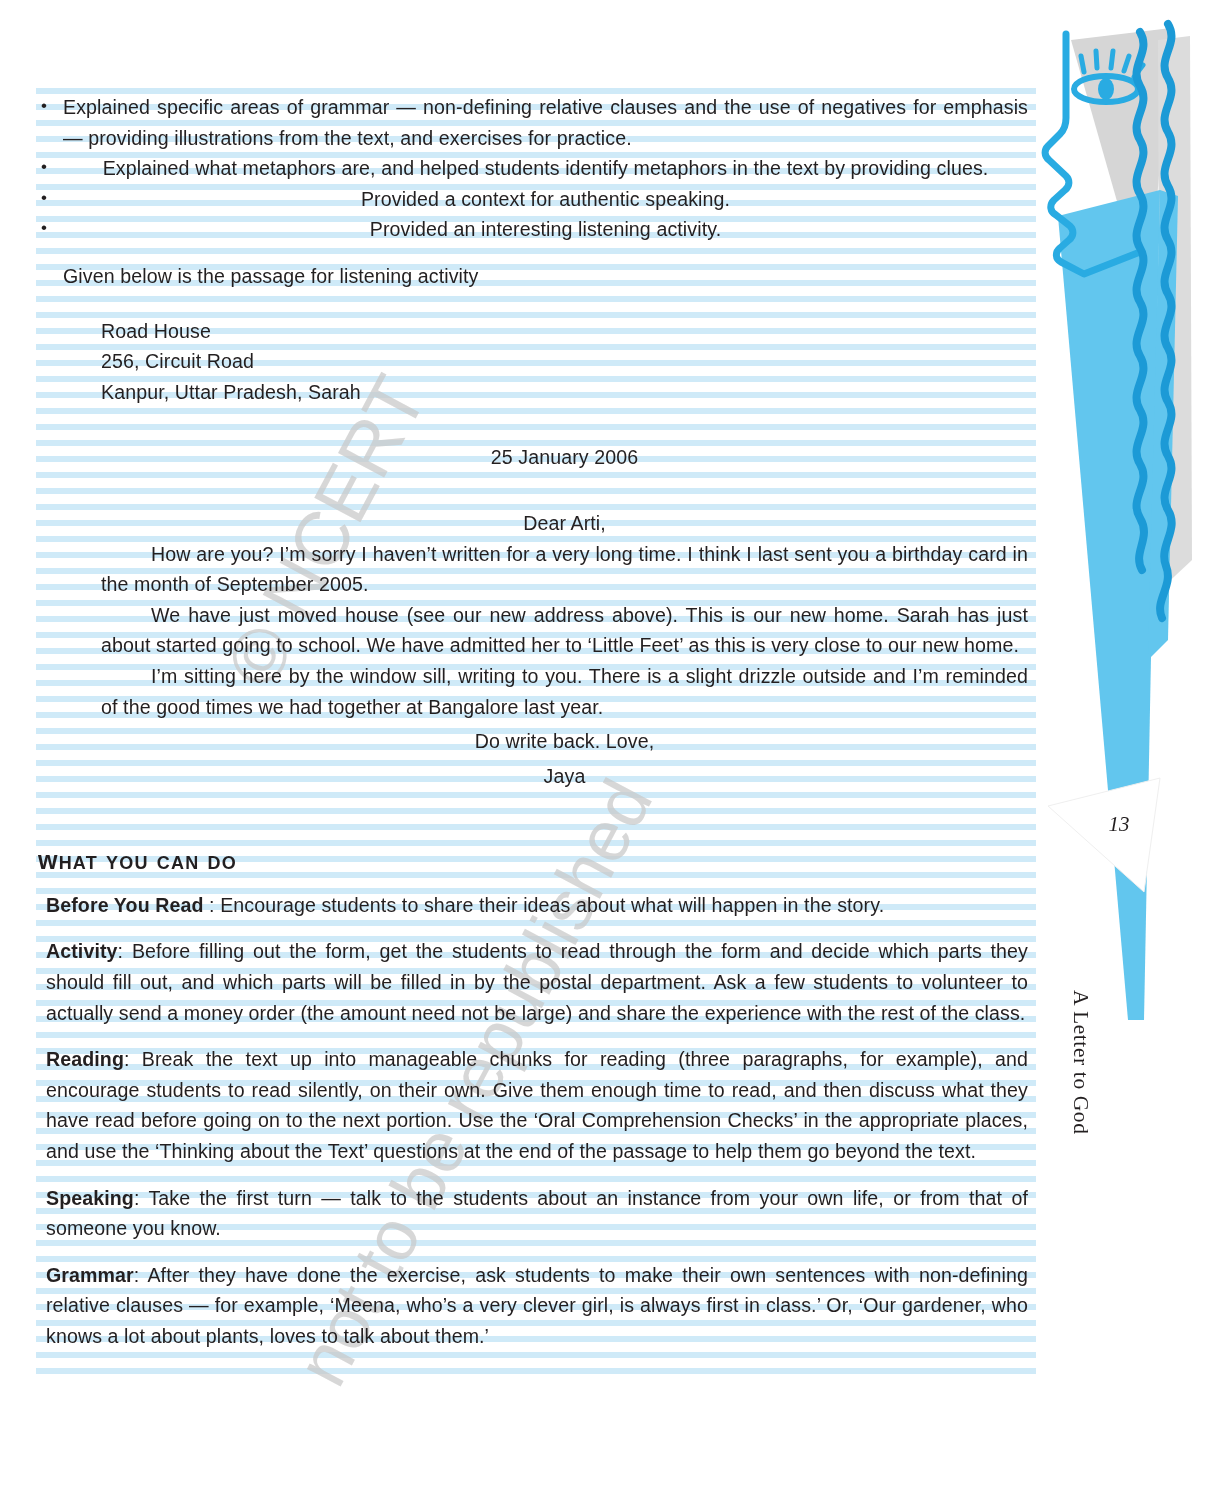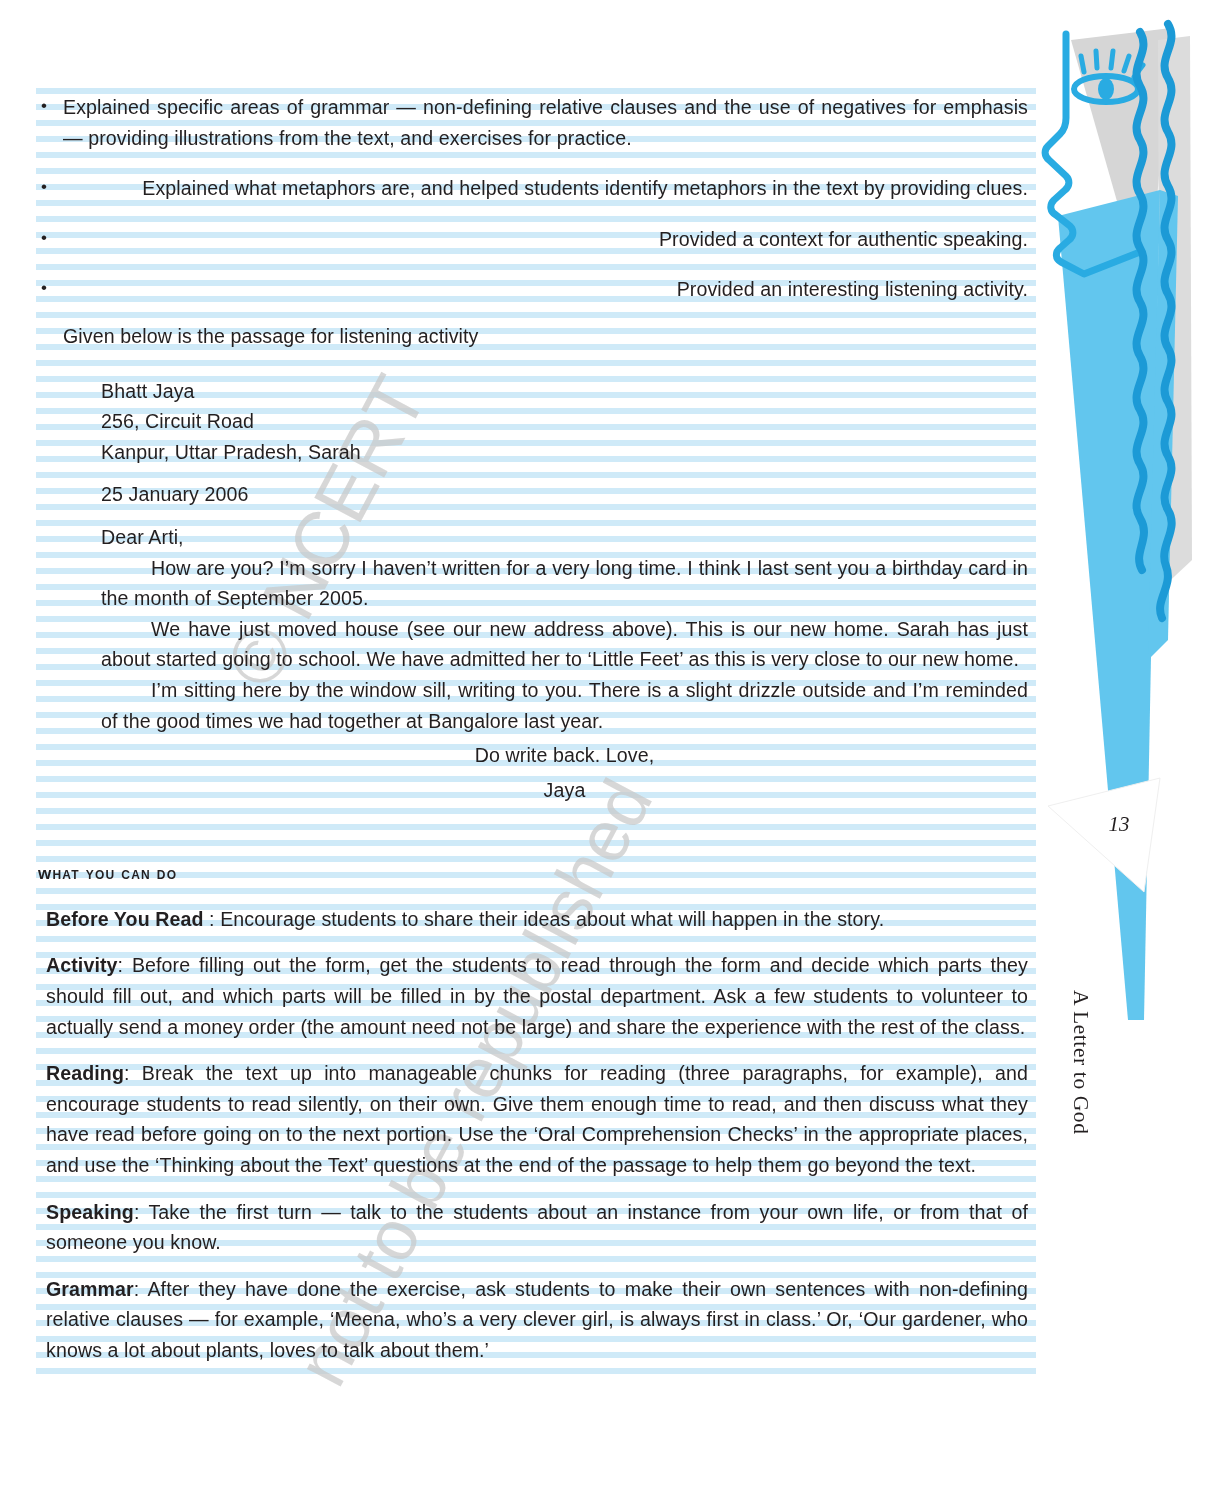--- a/index.html
+++ b/index.html
@@ -97,21 +97,21 @@
     text-align: justify;
     text-justify: inter-word;
   }
   ul.bullets li::before {
     content: "\2022";
     position: absolute;
     left: 3px;
     top: -1px;
     font-size: 17px;
   }
-  ul.bullets li.lastline { text-align: right; margin-top: 20px; }
+  ul.bullets li.lastline { text-align: center; }
 
   .given-below {
     padding-left: 25px;
     margin-top: 16px;
   }
 
   .letter {
     margin-left: 63px;
     margin-top: 24px;
   }
@@ -119,24 +119,24 @@
   .letter p.body {
     margin: 0;
     text-indent: 50px;
     text-align: justify;
     text-justify: inter-word;
   }
   .letter p.plain {
     margin: 4px;
     text-align: center;
   }
-  .letter .blk { margin-top: 12px; }
+  .letter .blk { margin-top: 35px; text-align: center; }
 
   h2.section-head {
-    font-size: 17px;
+    font-size: 25px;
     font-weight: bold;
     margin: 54px 0 14px 0;
     letter-spacing: 1.2px;
     font-variant: small-caps;
     text-transform: lowercase;
   }
   h2.section-head::first-letter { font-variant: normal; }
 
   p.tip {
     margin: 0 0 16px 8px;
@@ -234,21 +234,21 @@
   <ul class="bullets">
     <li>Explained specific areas of grammar — non-defining relative clauses and the use of negatives for emphasis — providing illustrations from the text, and exercises for practice.</li>
     <li class="lastline">Explained what metaphors are, and helped students identify metaphors in the text by providing clues.</li>
     <li class="lastline">Provided a context for authentic speaking.</li>
     <li class="lastline">Provided an interesting listening activity.</li>
   </ul>
 
   <div class="given-below">Given below is the passage for listening activity</div>
 
   <div class="letter">
-    <div class="addr-line">Bhatt Jaya</div>
+    <div class="addr-line">Road House</div>
     <div class="addr-line">256, Circuit Road</div>
     <div class="addr-line">Kanpur, Uttar Pradesh, Sarah</div>
     <div class="blk">25 January 2006</div>
     <div class="blk">Dear Arti,</div>
     <p class="body blk">How are you? I’m sorry I haven’t written for a very long time. I think I last sent you a birthday card in the month of September 2005.</p>
     <p class="body">We have just moved house (see our new address above). This is our new home. Sarah has just about started going to school. We have admitted her to ‘Little Feet’ as this is very close to our new home.</p>
     <p class="body">I’m sitting here by the window sill, writing to you. There is a slight drizzle outside and I’m reminded of the good times we had together at Bangalore last year.</p>
     <p class="plain blk">Do write back. Love,</p>
     <p class="plain blk">Jaya</p>
   </div>

